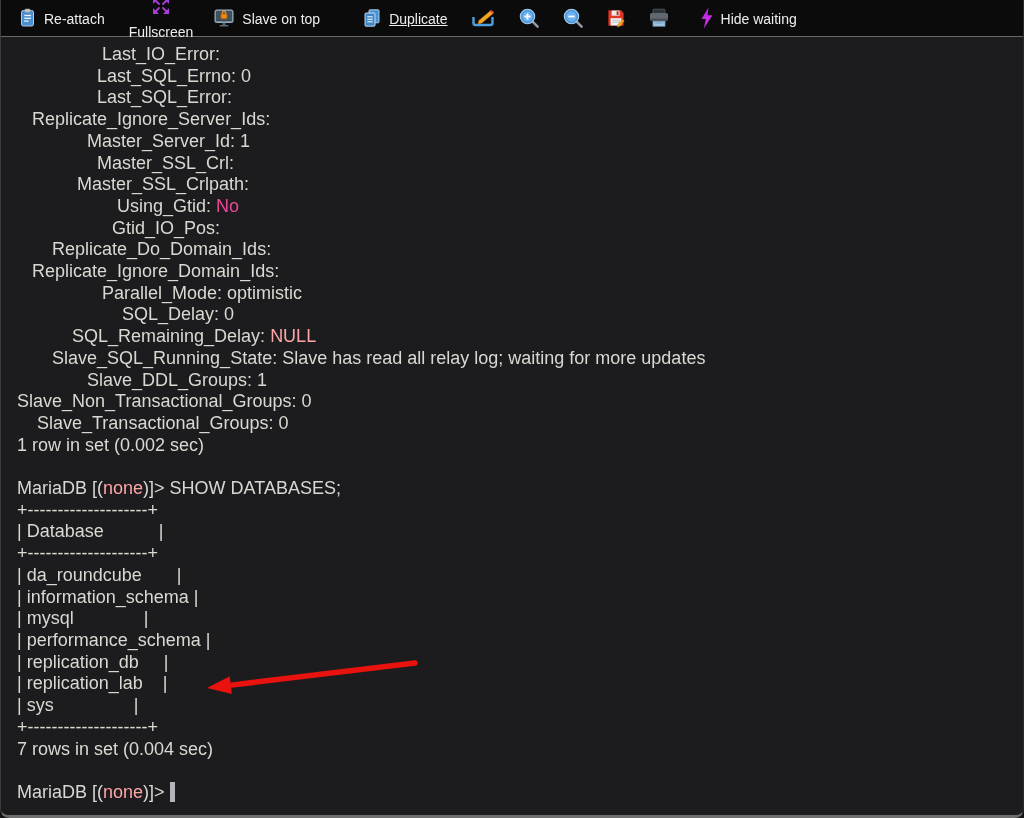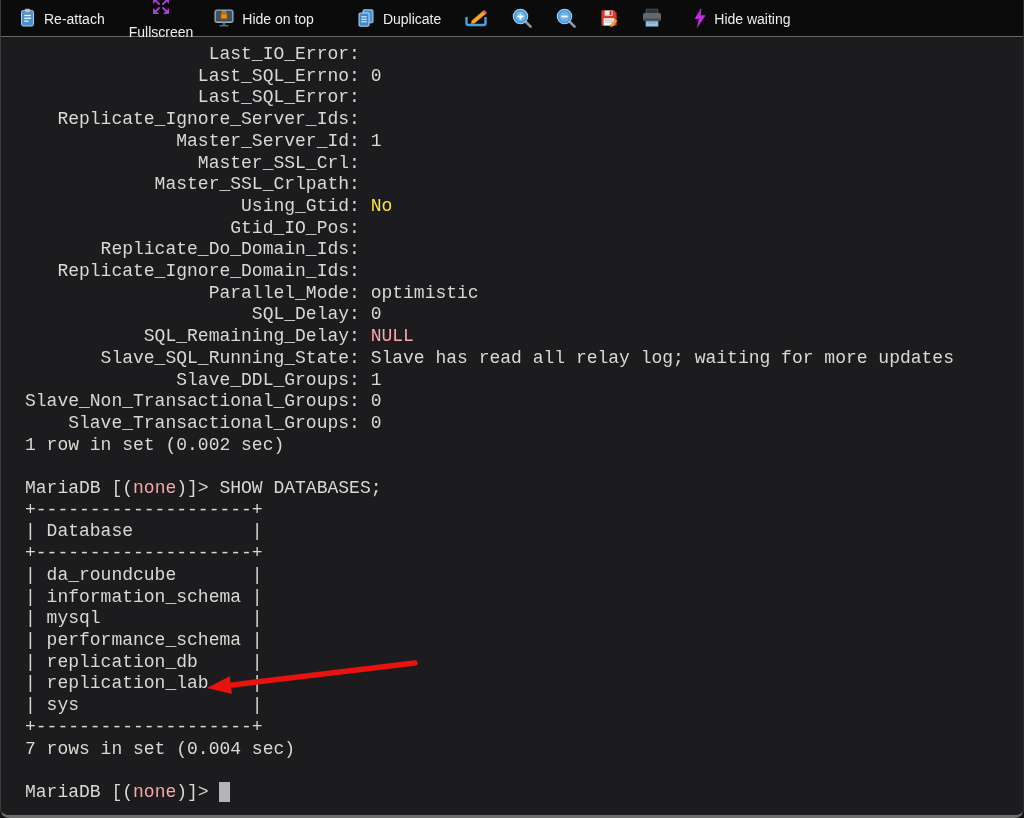--- a/index.html
+++ b/index.html
@@ -16,36 +16,36 @@
     display:flex;align-items:center;padding:0 6px 0 8px;
     font-family:"Liberation Sans","DejaVu Sans",sans-serif;font-size:14px;color:#eeeeee;
     user-select:none;
     text-align:right;
   }
   .tb-btn{display:flex;align-items:center;gap:7px;padding:3px 9px;border-radius:3px;cursor:pointer;white-space:nowrap;}
   .tb-btn.icon-only{padding:3px 11px;}
   .tb-btn:nth-child(1){margin-right:6px;}
   .tb-btn:nth-child(2){margin-right:2px;flex-direction:column;}
   .tb-btn:nth-child(3){margin-right:24px;}
-  .tb-btn:nth-child(4){margin-right:2px;}
+  .tb-btn:nth-child(4){margin-right:2px;text-decoration:underline;}
   .tb-btn:nth-child(9){margin-right:10px;}
   .tb-icon{display:flex;align-items:center;justify-content:center;}
   .tb-icon svg{display:block;}
   .tb-label{padding-top:1px;}
   .terminal{
     position:relative;flex:1;
-    padding:7px 0 0 24px;
+    padding:7px 0 0 16px;
     background:#1c1c1e;
-    font-family:Liberation Mono, monospace;
+    font-family:Liberation Sans, sans-serif;
     font-size:18px;line-height:21.7px;
     color:#d9d9d3;white-space:pre;overflow:hidden;
     cursor:text;
   }
   .tline{min-height:21.7px;}
-  .c-red{color:#fde047;}
+  .c-red{color:#ec4899;}
   .c-magenta{color:#fca5a5;}
   .c-cursor{background:#b5b2ba;color:#b5b2ba;}
   .arrow-overlay{position:absolute;left:0;top:0;width:1024px;height:818px;pointer-events:none;}
 </style>
 </head>
 <body>
 
 <div class="window">
   <div class="toolbar">
       <div class="tb-btn">
@@ -82,21 +82,21 @@
           <svg width="22" height="20" viewBox="0 0 22 20">
             <rect x="2" y="2" width="18" height="12.5" rx="1.5" fill="#6f8494" stroke="#9db2c0" stroke-width="1"></rect>
             <rect x="3.6" y="3.6" width="14.8" height="9.3" fill="#55payne"></rect>
             <rect x="3.6" y="3.6" width="14.8" height="9.3" fill="#41515e"></rect>
             <rect x="8" y="6" width="6" height="4.8" rx="0.8" fill="#f08c12" stroke="#b05f05" stroke-width="0.8"></rect>
             <path d="M9.4 6 v-1 a1.6 1.6 0 0 1 3.2 0 v1" fill="none" stroke="#f08c12" stroke-width="1.3"></path>
             <rect x="9.5" y="14.5" width="3" height="2.4" fill="#5a6b77"></rect>
             <rect x="6.5" y="16.9" width="9" height="1.6" rx="0.8" fill="#5a6b77"></rect>
           </svg>
         </span>
-        <span class="tb-label">Hide on top</span>
+        <span class="tb-label">Slave on top</span>
       </div>
       <div class="tb-btn">
         <span class="tb-icon">
           <svg width="20" height="20" viewBox="0 0 20 20">
             <rect x="7" y="1.8" width="10" height="13" rx="1" fill="#4792d4" stroke="#bcd9f2" stroke-width="0.9"></rect>
             <rect x="3" y="5" width="10" height="13.2" rx="1" fill="#3f87c9" stroke="#cfe4f5" stroke-width="0.9"></rect>
             <line x1="5.3" y1="8.8" x2="10.7" y2="8.8" stroke="#eaf4fc" stroke-width="1.1"></line>
             <line x1="5.3" y1="11.3" x2="10.7" y2="11.3" stroke="#eaf4fc" stroke-width="1.1"></line>
             <line x1="5.3" y1="13.8" x2="10.7" y2="13.8" stroke="#eaf4fc" stroke-width="1.1"></line>
           </svg>

